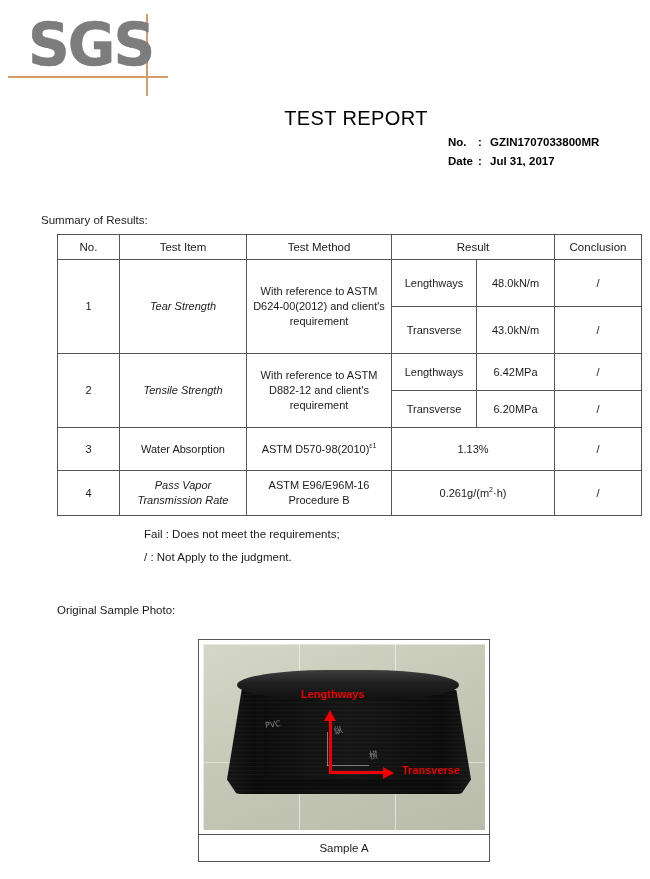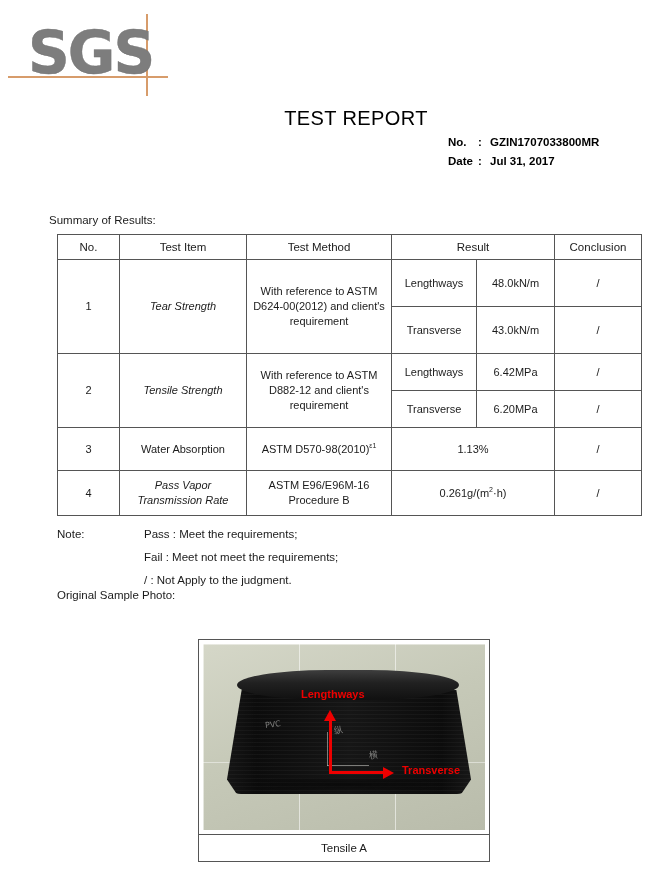--- a/index.html
+++ b/index.html
@@ -20,21 +20,21 @@
   #sgs-logo {
     position: absolute;
     left: 28px;
     top: 14px;
     width: 140px;
     height: 80px;
   }
   #sgs-logo .sgs-text {
     position: absolute;
     left: 0;
-    top: 8px;
+    top: 0;
     font-family: "DejaVu Sans", sans-serif;
     font-size: 58px;
     font-weight: bold;
     letter-spacing: -2px;
     color: #7d7d7d;
     line-height: 62px;
     text-align: right;
     -webkit-text-stroke: 0.4px #6e6e6e;
   }
   #sgs-logo .rule-h {
@@ -83,21 +83,21 @@
     height: 19px;
     white-space: nowrap;
   }
   #report-meta .meta-label { width: 30px; }
   #report-meta .meta-colon { width: 12px; }
   #report-meta .meta-value { }
 
   
   #summary-label {
     position: absolute;
-    left: 49px;
+    left: 41px;
     top: 214px;
     font-size: 11.5px;
     color: #1b1b1b;
   }
 
   
   #results-table {
     position: absolute;
     left: 57px;
     top: 234px;
@@ -140,21 +140,21 @@
     align-items: baseline;
     white-space: nowrap;
   }
   #note-block .note-key { width: 87px; }
   #note-block .note-text { }
 
   
   #sample-photo-label {
     position: absolute;
     left: 57px;
-    top: 589px;
+    top: 604px;
     font-size: 11.5px;
     color: #1b1b1b;
   }
 
   
   #sample-figure {
     position: absolute;
     left: 198px;
     top: 639px;
     width: 292px;
@@ -379,26 +379,22 @@
       <td class="cell-item">Pass Vapor Transmission Rate</td>
       <td class="cell-method">ASTM E96/E96M-16 Procedure B</td>
       <td colspan="2"><span>0.261g/(m</span><sup>2</sup><span>·h)</span></td>
       <td>/</td>
     </tr>
   </tbody>
 </table>
 
 <div id="note-block">
   <div class="note-row">
-    <span class="note-key">Note:</span>
-    <span class="note-text">Pass : Meet the requirements;</span>
-  </div>
-  <div class="note-row">
     <span class="note-key"></span>
-    <span class="note-text">Fail : Meet not meet the requirements;</span>
+    <span class="note-text">Fail : Does not meet the requirements;</span>
   </div>
   <div class="note-row">
     <span class="note-key"></span>
     <span class="note-text">/ : Not Apply to the judgment.</span>
   </div>
 </div>
 
 <div id="sample-photo-label">Original Sample Photo:</div>
 
 <div id="sample-figure">
@@ -418,14 +414,14 @@
     <div class="ref-axis" style="left:124px; top:121px; width:42px; height:1px;"></div>
 
     <div class="arrow-v"></div>
     <div class="arrow-v-head"></div>
     <div class="arrow-h"></div>
     <div class="arrow-h-head"></div>
 
     <div class="lbl-lengthways">Lengthways</div>
     <div class="lbl-transverse">Transverse</div>
   </div>
-  <div id="sample-caption">Tensile A</div>
+  <div id="sample-caption">Sample A</div>
 </div>
 
 </body></html>

